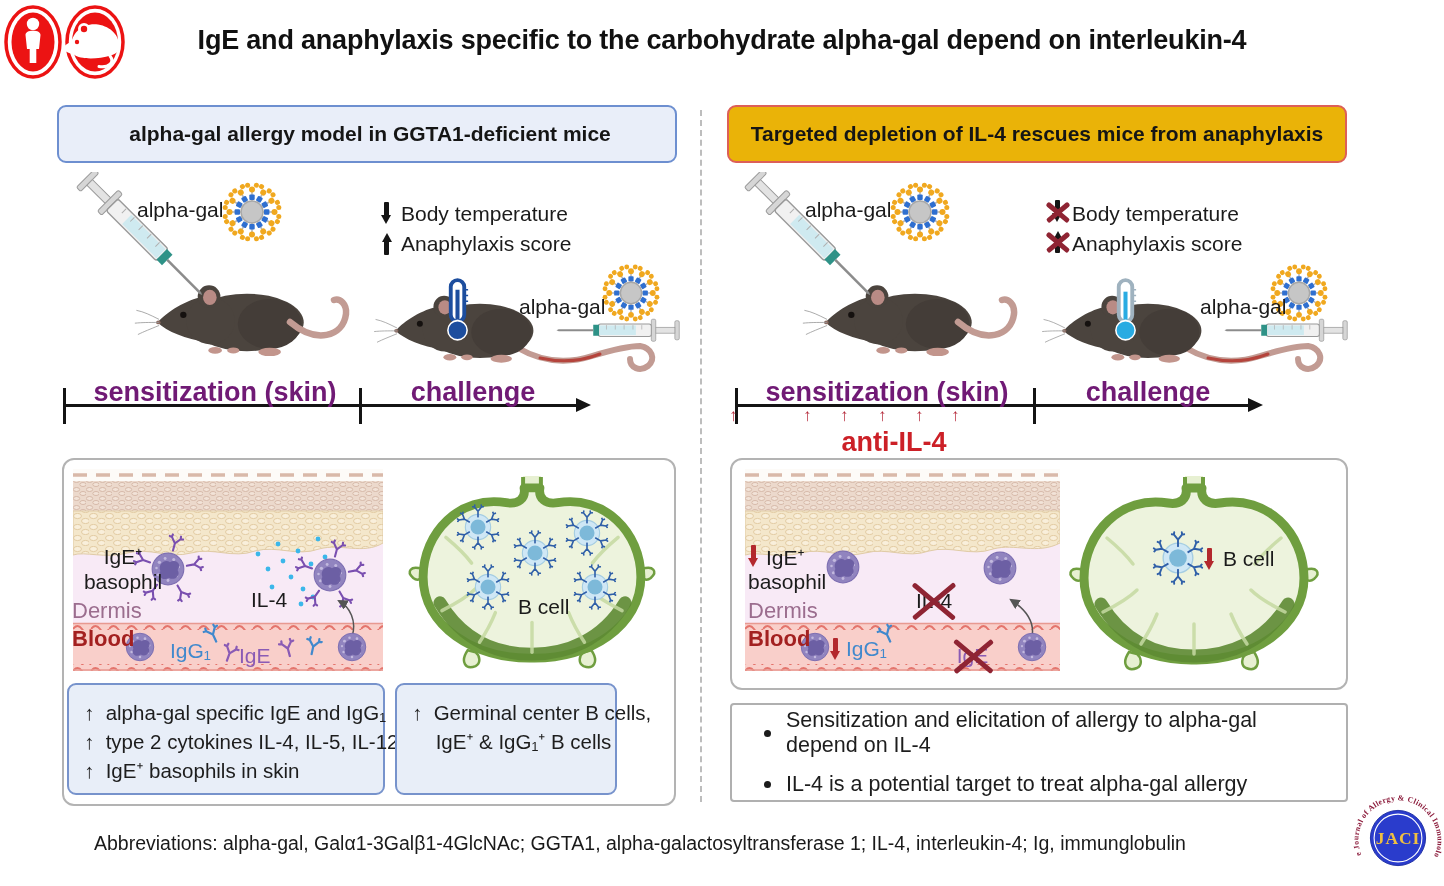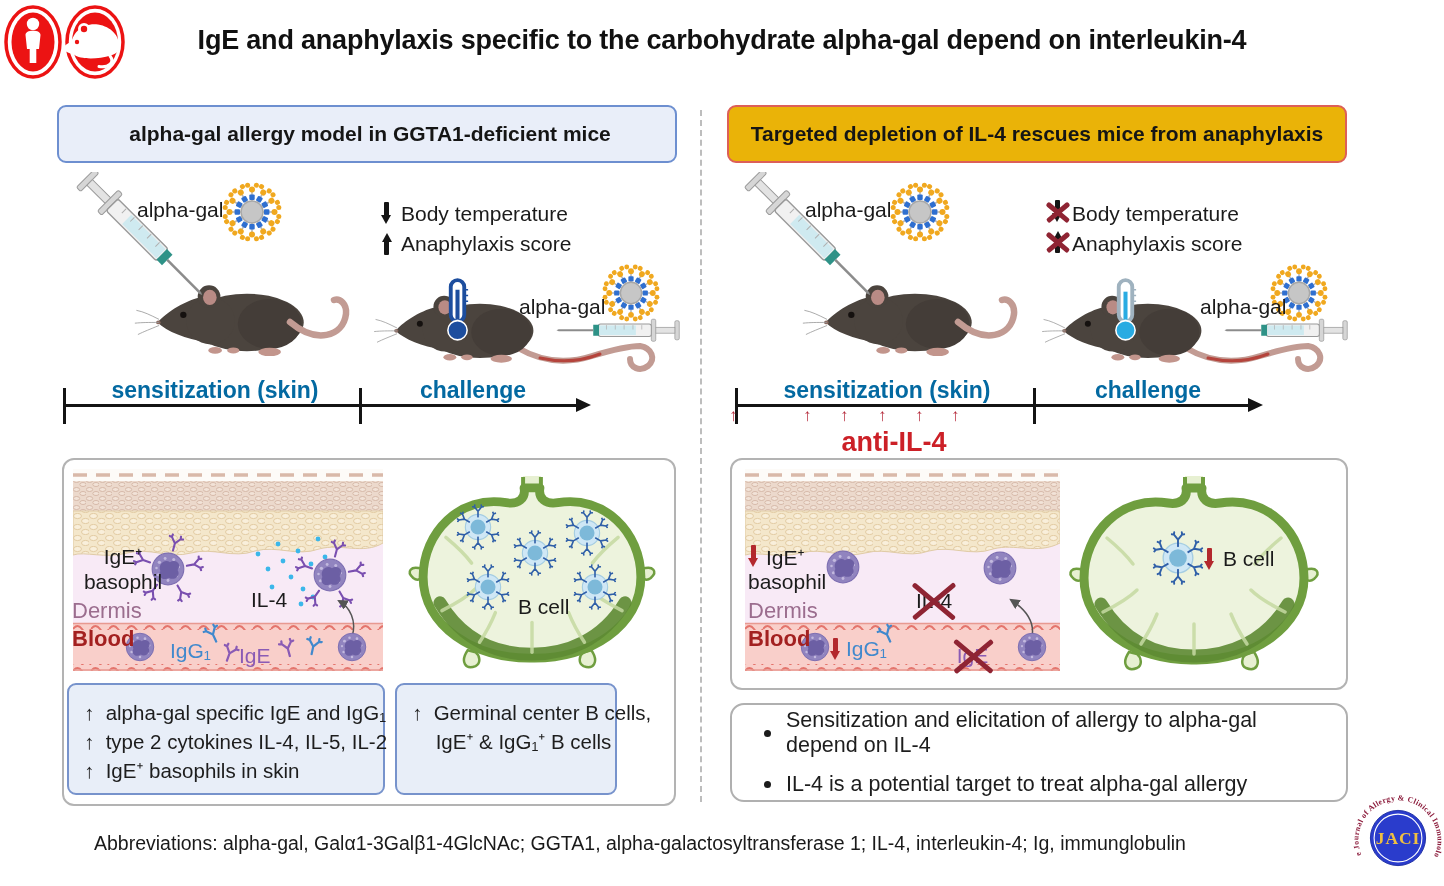--- a/index.html
+++ b/index.html
@@ -9,27 +9,27 @@
   .lbl{position:absolute;color:#1b1b1b;white-space:nowrap;}
   .title{left:0;right:0;top:25px;text-align:center;font-size:27px;font-weight:bold;letter-spacing:-0.2px;color:#111;}
   .hdrbox{position:absolute;top:105px;width:620px;height:58px;border-radius:9px;display:flex;align-items:center;justify-content:center;font-size:21px;font-weight:bold;color:#151515;box-sizing:border-box;}
   .hdrbox.blue{background:#e9eef9;border:2px solid #6d8fd0;padding-left:6px;}
   .hdrbox.pink{background:#eab308;border:2.5px solid #dd5f58;}
   .divider{position:absolute;left:700px;top:110px;height:692px;border-left:2.5px dashed #bdbdbd;}
   .outbox{position:absolute;background:#fff;border:2px solid #b3b3b3;border-radius:12px;box-sizing:border-box;}
   .findbox{position:absolute;background:#e8eef8;border:2px solid #7793cc;border-radius:9px;box-sizing:border-box;padding:13px 0 0 15px;}
   .findbox .fl{font-size:20.5px;line-height:29px;color:#1d1d1d;white-space:pre;}
   .findbox .indent{margin-left:20px;text-align:center;}
-  .bulletbox{position:absolute;background:#fff;border:2px solid #b0b0b0;border-radius:14px;box-sizing:border-box;display:flex;flex-direction:column;justify-content:center;gap:14px;padding:6px 20px 6px 32px;}
+  .bulletbox{position:absolute;background:#fff;border:2px solid #b0b0b0;border-radius:4px;box-sizing:border-box;display:flex;flex-direction:column;justify-content:center;gap:14px;padding:6px 20px 6px 32px;}
   .brow{display:flex;align-items:center;gap:15px;font-size:21.5px;color:#1d1d1d;}
   .bdot{width:7px;height:7px;border-radius:50%;background:#1b1b1b;flex:0 0 auto;}
   .tl-line{position:absolute;height:3px;background:#141414;}
   .tl-tick{position:absolute;width:3px;height:36px;background:#141414;}
   .tl-tri{position:absolute;width:0;height:0;border-top:7.5px solid transparent;border-bottom:7.5px solid transparent;border-left:15px solid #141414;}
-  .tl-lab{position:absolute;font-size:23px;font-weight:bold;color:#0369a1;text-align:center;}
+  .tl-lab{position:absolute;font-size:27px;font-weight:bold;color:#701a75;text-align:center;}
   .outrow{position:absolute;display:flex;align-items:center;gap:9px;font-size:21px;color:#1b1b1b;height:25px;}
   .arr{display:inline-block;position:relative;width:11px;height:23px;flex:0 0 auto;}
   .arr .st{position:absolute;left:3.2px;top:0;width:4.6px;height:14px;background:#151515;border-radius:1px;}
   .arr .hd{position:absolute;left:0;top:13px;width:0;height:0;border-left:5.5px solid transparent;border-right:5.5px solid transparent;border-top:9.5px solid #151515;}
   .arr.up{transform:rotate(180deg);}
   .arr.red .st{background:#b3282d;}
   .arr.red .hd{border-top-color:#b3282d;}
   .xwrap{position:relative;display:inline-block;}
   .xmark{position:absolute;pointer-events:none;}
   .xmark::before,.xmark::after{content:"";position:absolute;left:-6%;top:46%;width:112%;height:4.5px;background:#8f2433;border-radius:2px;}
@@ -409,21 +409,21 @@
     <use href="#sym-bcell" x="49" y="28" width="46" height="46"></use>
     <use href="#sym-bcell" x="106" y="54" width="46" height="46"></use>
     <use href="#sym-bcell" x="158" y="34" width="46" height="46"></use>
     <use href="#sym-bcell" x="59" y="88" width="46" height="46"></use>
     <use href="#sym-bcell" x="166" y="88" width="46" height="46"></use>
   </svg>
   <div class="lbl skinlab" style="left:518px;top:595px">B cell</div>
 
   <div class="findbox" style="left:67px;top:683px;width:318px;height:112px">
     <div class="fl">↑  alpha-gal specific IgE and IgG₁</div>
-    <div class="fl">↑  type 2 cytokines IL-4, IL-5, IL-2</div>
+    <div class="fl">↑  type 2 cytokines IL-4, IL-5, IL-12</div>
     <div class="fl">↑  IgE⁺ basophils in skin</div>
   </div>
   <div class="findbox" style="left:395px;top:683px;width:222px;height:112px">
     <div class="fl">↑  Germinal center B cells,</div>
     <div class="fl indent">IgE⁺ &amp; IgG₁⁺ B cells</div>
   </div>
 
   
   <div class="outbox" style="left:730px;top:458px;width:618px;height:232px"></div>
 

